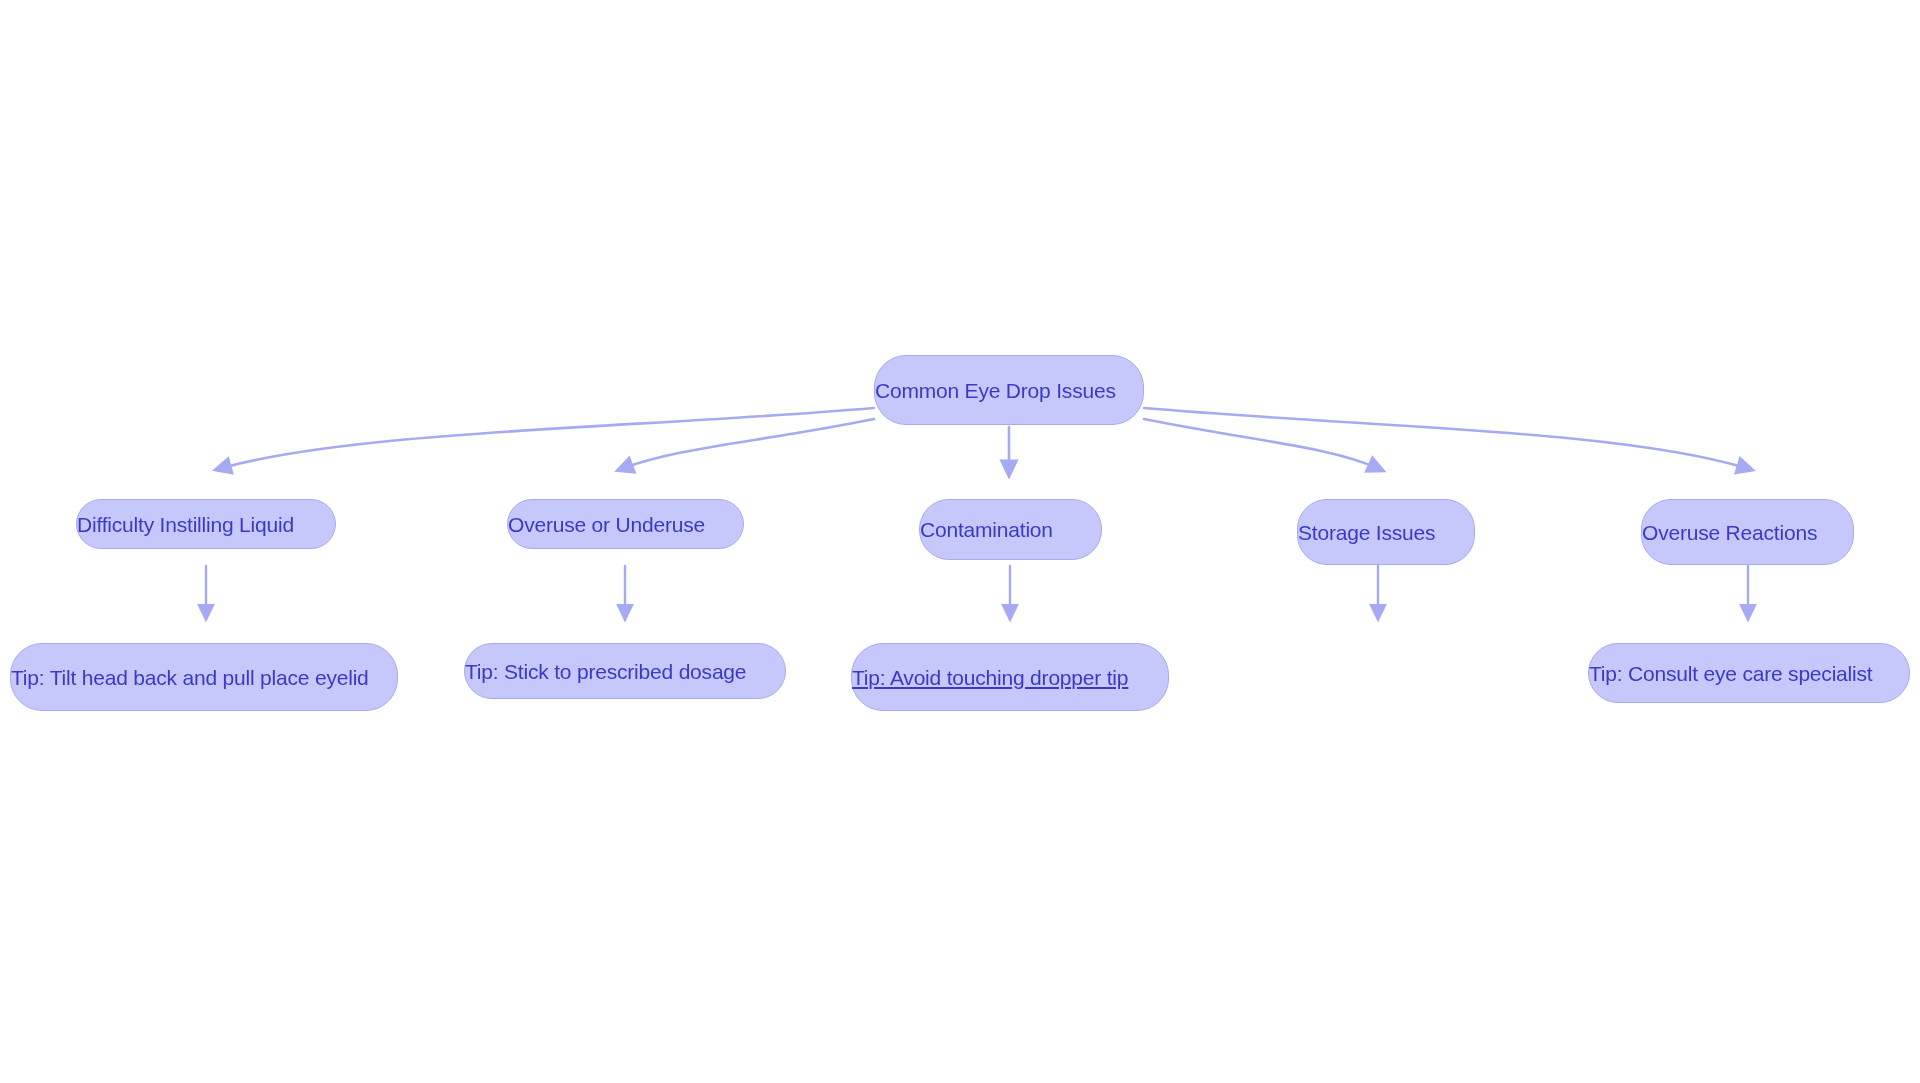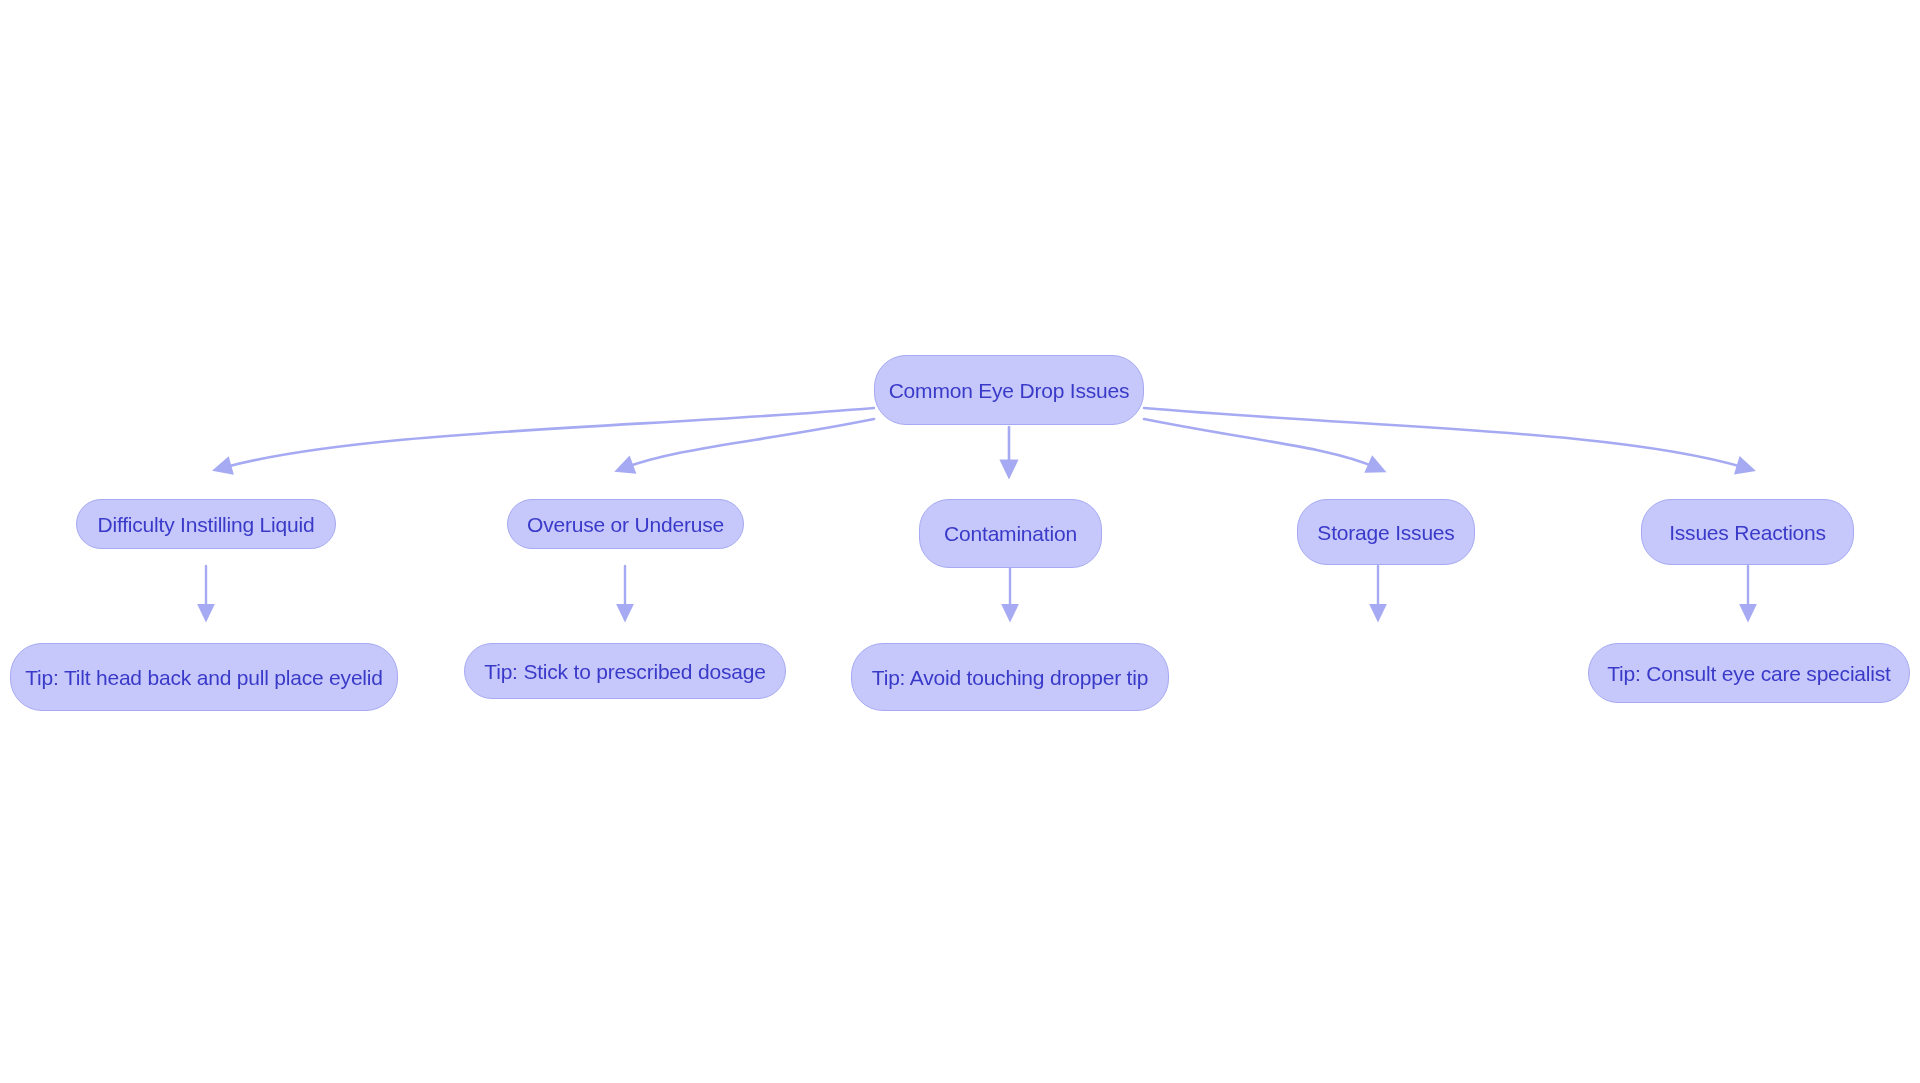--- a/index.html
+++ b/index.html
@@ -29,21 +29,20 @@
   }
   .node {
     position: absolute;
     box-sizing: border-box;
     background: #c6c8fb;
     border: 1.6px solid #a6aaf2;
     border-radius: 30px;
     color: #3a3ac9;
     display: flex;
     align-items: center;
-    justify-content: center;
     text-align: center;
     white-space: nowrap;
     font-family: "Liberation Sans", sans-serif;
     font-size: 21px;
     font-weight: 400;
     letter-spacing: -0.2px;
     line-height: 1;
     user-select: none;
   }
   .node-root {
@@ -90,41 +89,41 @@
   </div>
 
   <div class="node node-issue" style="left:76px; top:499px; width:260px; height:50px;">
     <span>Difficulty Instilling Liquid</span>
   </div>
 
   <div class="node node-issue" style="left:507px; top:499px; width:237px; height:50px;">
     <span>Overuse or Underuse</span>
   </div>
 
-  <div class="node node-issue" style="left:919px; top:499px; width:183px; height:69px;">
+  <div class="node node-issue" style="left:919px; top:499px; width:183px; height:61px;">
     <span>Contamination</span>
   </div>
 
   <div class="node node-issue" style="left:1297px; top:499px; width:178px; height:66px;">
     <span>Storage Issues</span>
   </div>
 
   <div class="node node-issue" style="left:1641px; top:499px; width:213px; height:66px;">
-    <span>Issues Reactions</span>
+    <span>Overuse Reactions</span>
   </div>
 
   <div class="node node-tip" style="left:10px; top:643px; width:388px; height:68px;">
     <span>Tip: Tilt head back and pull place eyelid</span>
   </div>
 
   <div class="node node-tip" style="left:464px; top:643px; width:322px; height:56px;">
     <span>Tip: Stick to prescribed dosage</span>
   </div>
 
-  <div class="node node-tip" style="left:851px; top:643px; width:318px; height:68px;">
+  <div class="node node-tip" style="left:851px; top:643px; width:318px; height:68px;text-decoration:underline;">
     <span>Tip: Avoid touching dropper tip</span>
   </div>
 
 
   <div class="node node-tip" style="left:1588px; top:643px; width:322px; height:60px;">
     <span>Tip: Consult eye care specialist</span>
   </div>
 
 </div>
 

